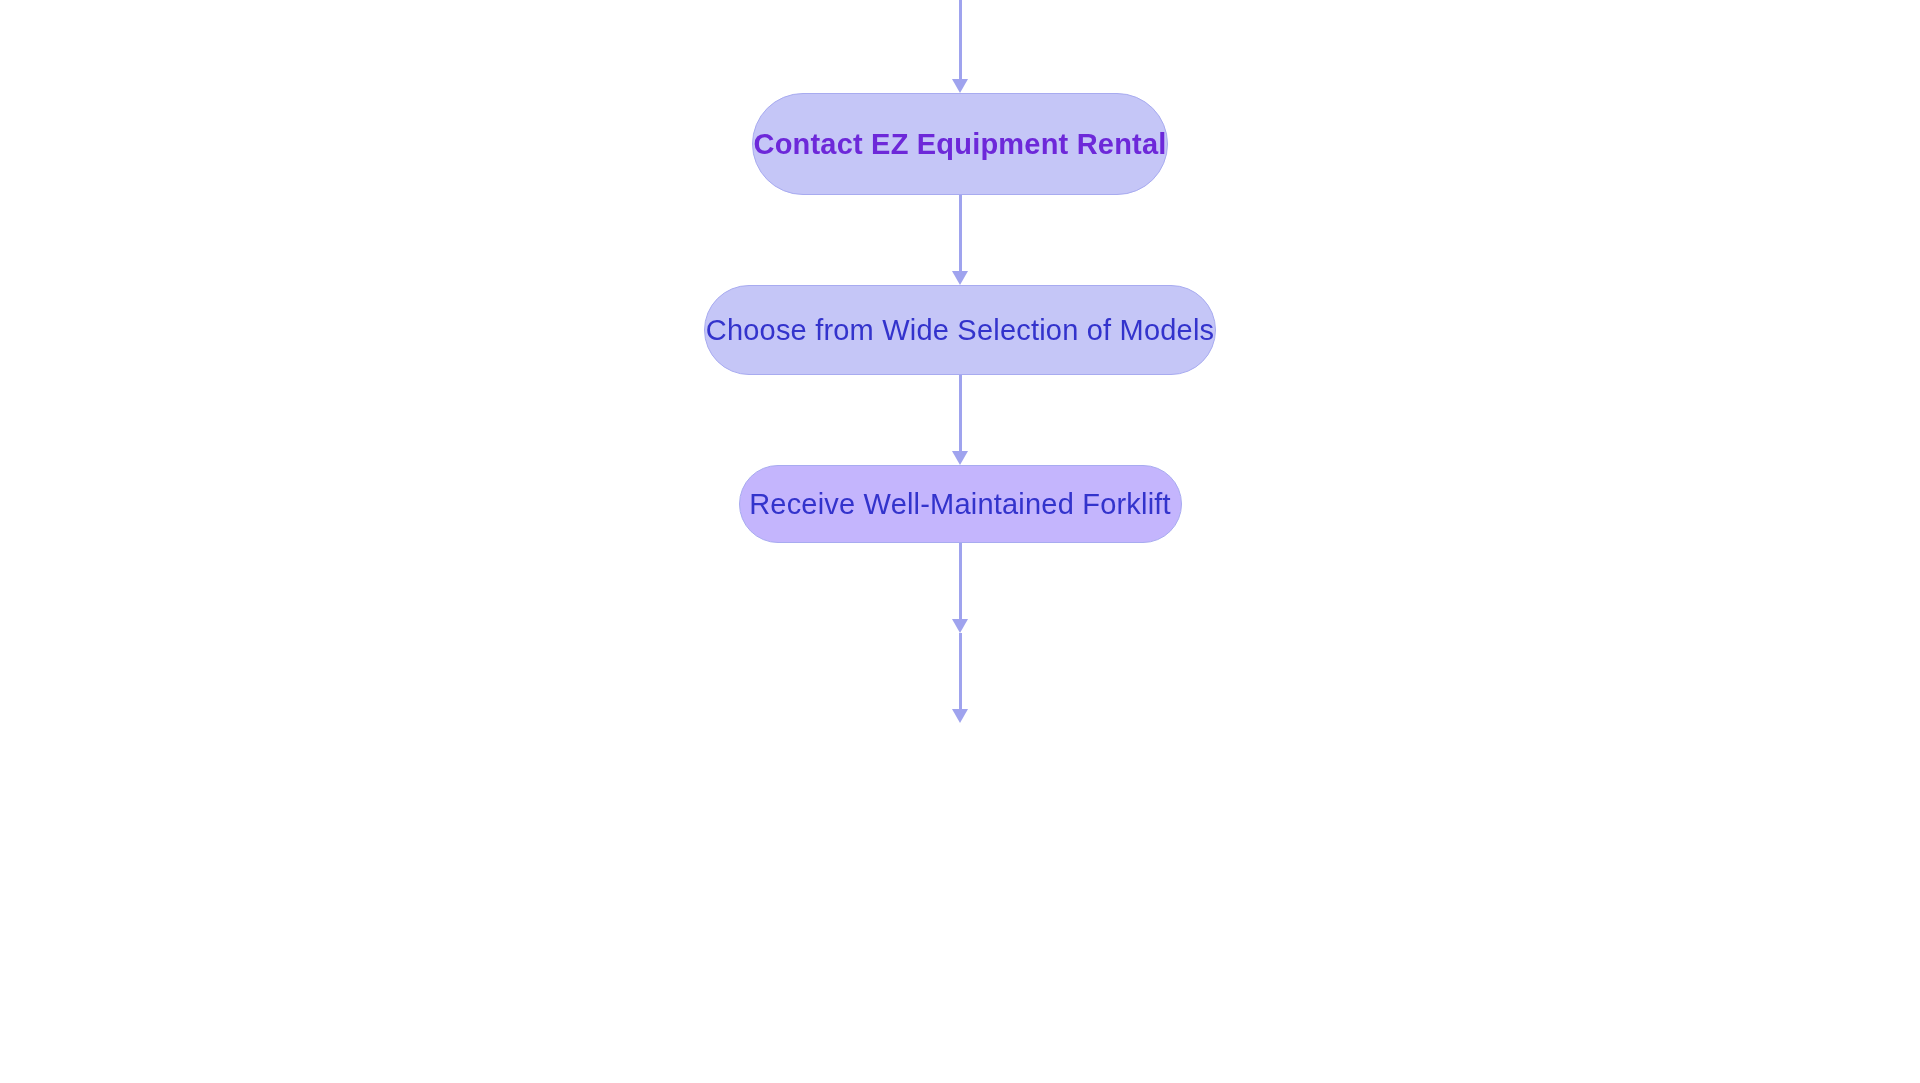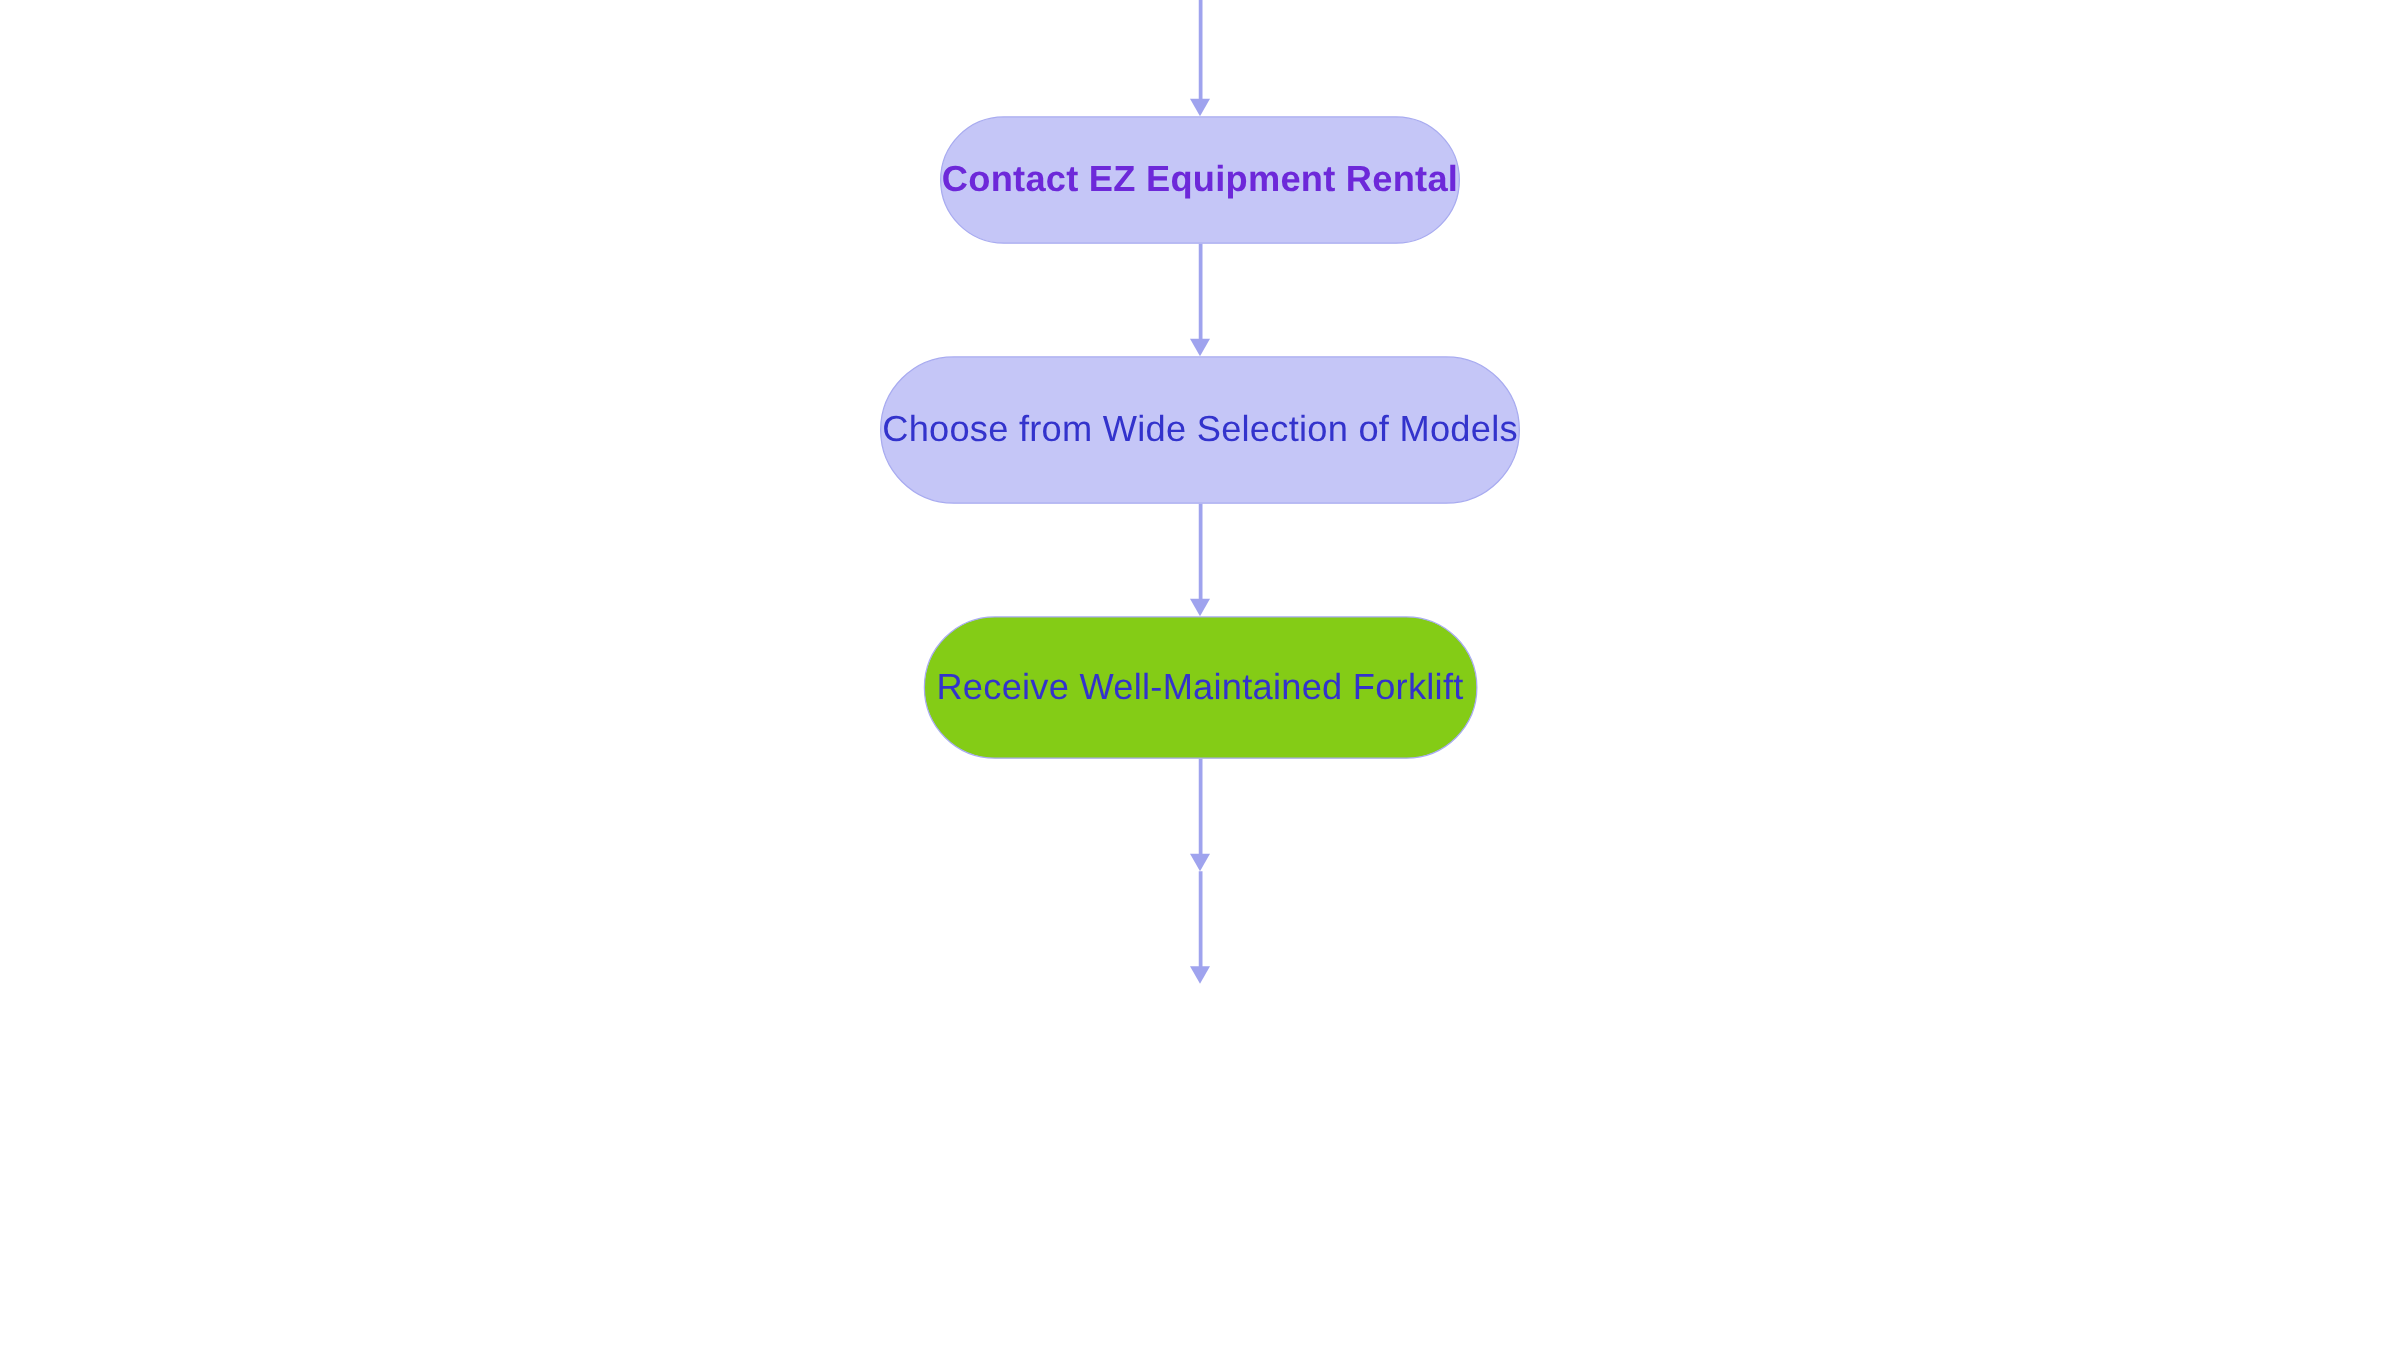--- a/index.html
+++ b/index.html
@@ -82,30 +82,30 @@
 
     <div class="node" style="width: 416px; height: 102px; background: rgb(197, 198, 247); border-color: rgb(168, 171, 240); color: #6d28d9; font-weight: bold;">
       <span class="node-label">Contact EZ Equipment Rental</span>
     </div>
 
     <div class="connector" style="height: 90px;">
       <div class="stem" style="background: rgb(159, 163, 238);"></div>
       <div class="head" style="border-top-color: rgb(159, 163, 238);"></div>
     </div>
 
-    <div class="node" style="width: 512px; height: 118px; background: rgb(197, 198, 247); border-color: rgb(168, 171, 240); color: rgb(51, 51, 204);">
+    <div class="node" style="width: 512px; height: 90px; background: rgb(197, 198, 247); border-color: rgb(168, 171, 240); color: rgb(51, 51, 204);">
       <span class="node-label">Choose from Wide Selection of Models</span>
     </div>
 
     <div class="connector" style="height: 90px;">
       <div class="stem" style="background: rgb(159, 163, 238);"></div>
       <div class="head" style="border-top-color: rgb(159, 163, 238);"></div>
     </div>
 
-    <div class="node" style="width: 443px; height: 114px; background: #84cc16; border-color: rgb(168, 171, 240); color: rgb(51, 51, 204);">
+    <div class="node" style="width: 443px; height: 78px; background: #c4b5fd; border-color: rgb(168, 171, 240); color: rgb(51, 51, 204);">
       <span class="node-label">Receive Well-Maintained Forklift</span>
     </div>
 
     <div class="connector" style="height: 90px;">
       <div class="stem" style="background: rgb(159, 163, 238);"></div>
       <div class="head" style="border-top-color: rgb(159, 163, 238);"></div>
     </div>
 
 
     <div class="connector" style="height: 90px;">

